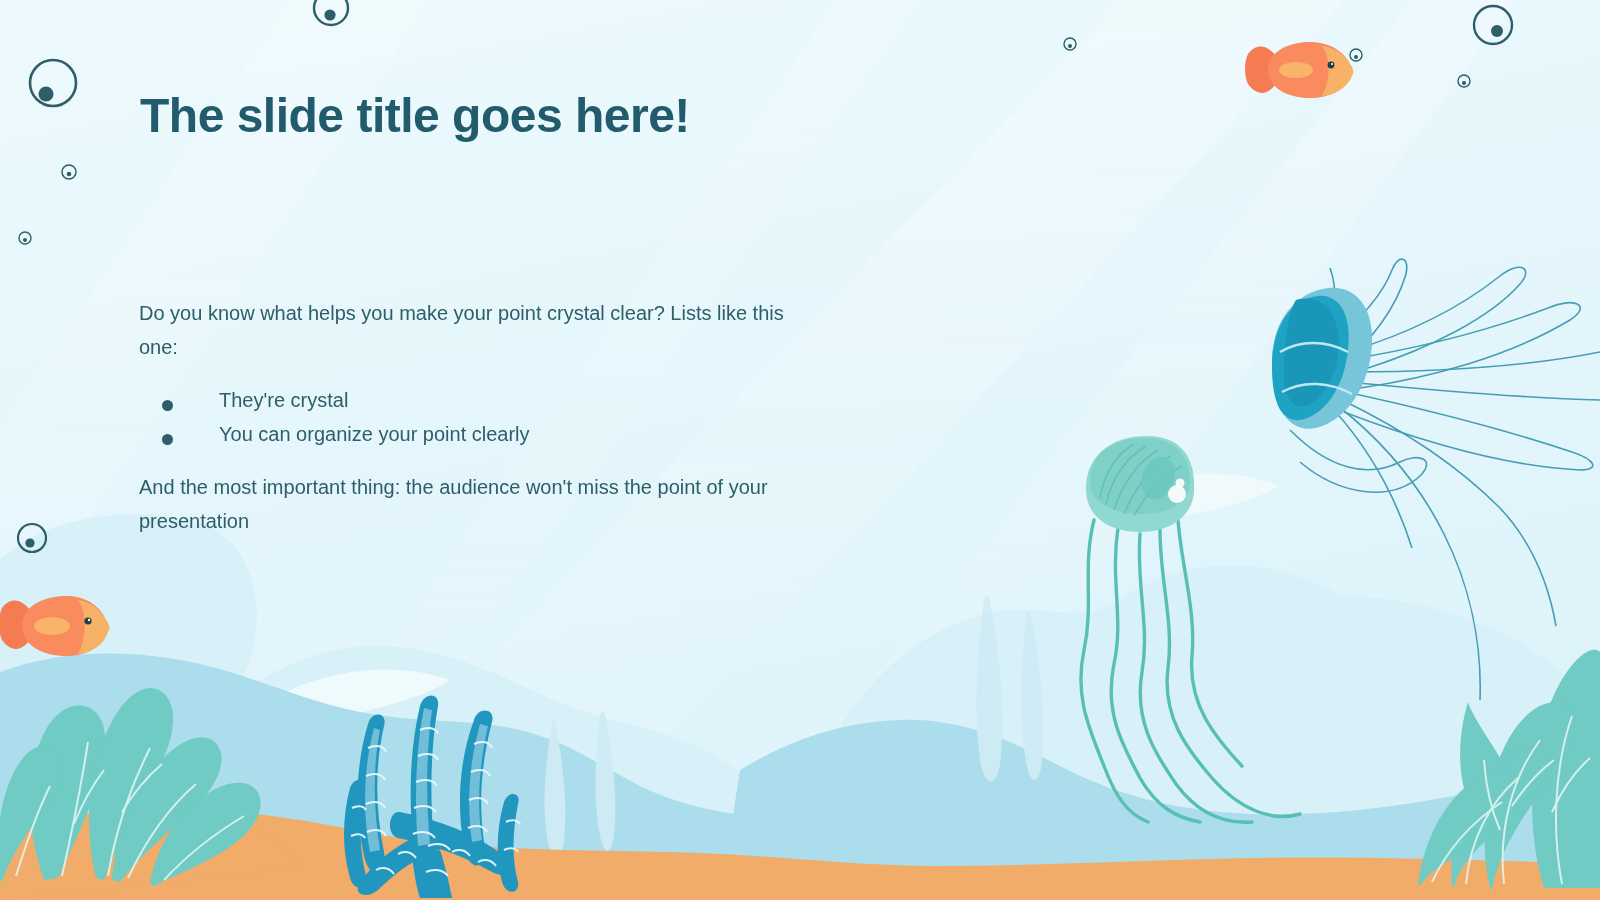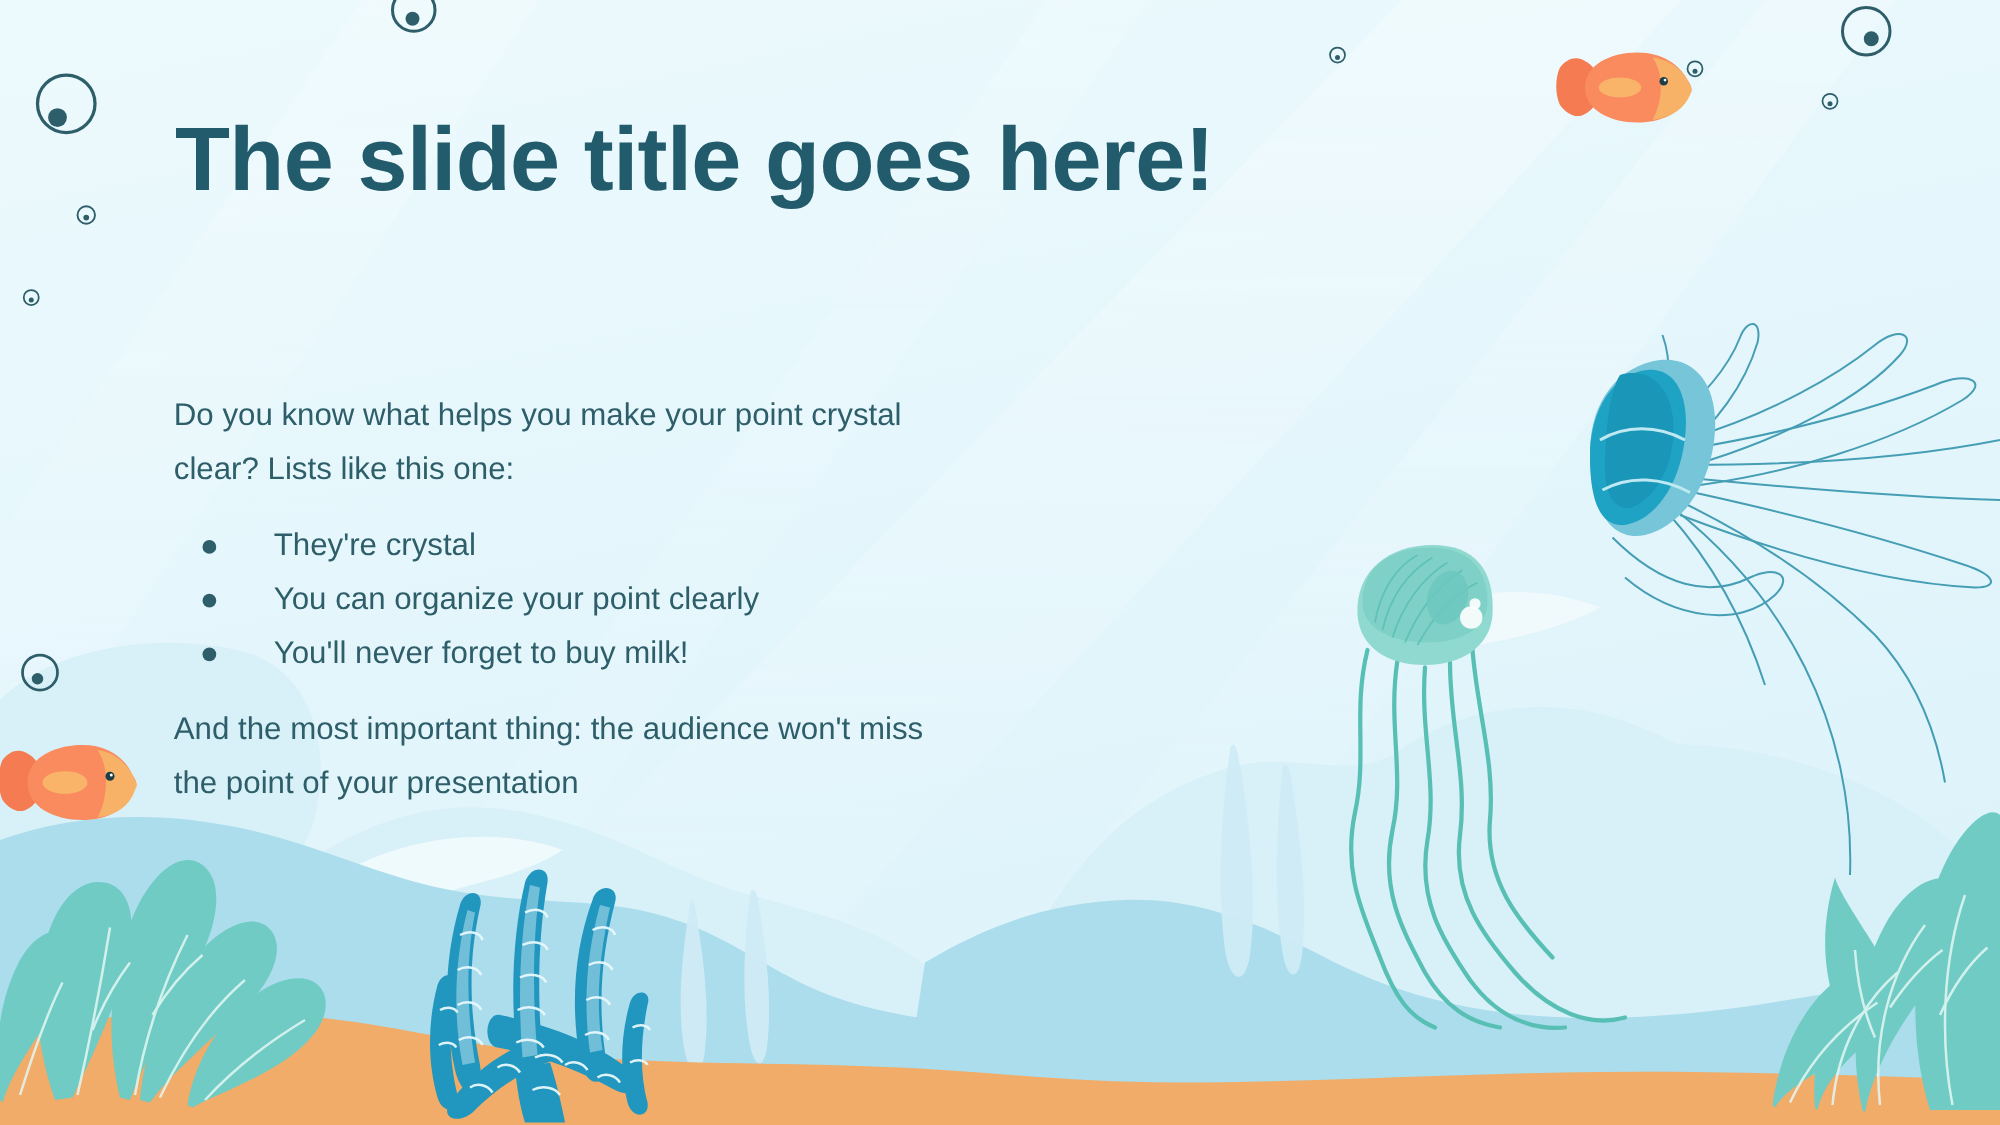--- a/index.html
+++ b/index.html
@@ -24,35 +24,35 @@
   #content {
     position: absolute;
     top: 0; left: 0;
     width: 1600px; height: 900px;
   }
   #title {
     position: absolute;
     left: 140px;
     top: 92px;
     width: 1000px;
-    font-size: 72px;
+    font-size: 48px;
     font-weight: 700;
     line-height: 1.0;
     letter-spacing: -0.5px;
     color: #225B6B;
     margin: 0;
     white-space: nowrap;
   }
   #body-block {
     position: absolute;
     left: 139px;
-    top: 311px;
+    top: 296px;
     width: 680px;
     color: #2D5E69;
-    font-size: 25px;
+    font-size: 20px;
     line-height: 1.72;
   }
   .para { margin: 0; }
   #intro-para { width: 650px; }
   #bullet-list {
     list-style: none;
     margin: 18px 0 18px 0;
     padding: 0;
   }
   #bullet-list li {
@@ -372,23 +372,19 @@
 
       <ul id="bullet-list">
         <li>
           <span class="dot"></span>
           <span>They're crystal</span>
         </li>
         <li>
           <span class="dot"></span>
           <span>You can organize your point clearly</span>
         </li>
-        <li>
-          <span class="dot"></span>
-          <span>You'll never forget to buy milk!</span>
-        </li>
       </ul>
 
       <p class="para" id="closing-para">And the most important thing: the audience won't miss the point of your presentation</p>
     </div>
   </div>
 
 </div>
 
 </body></html>

